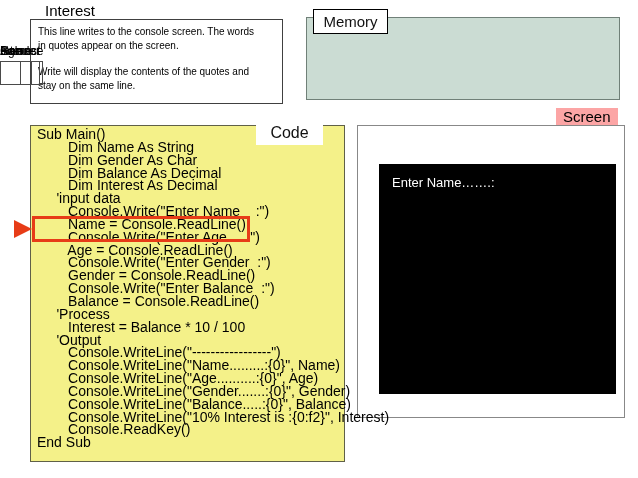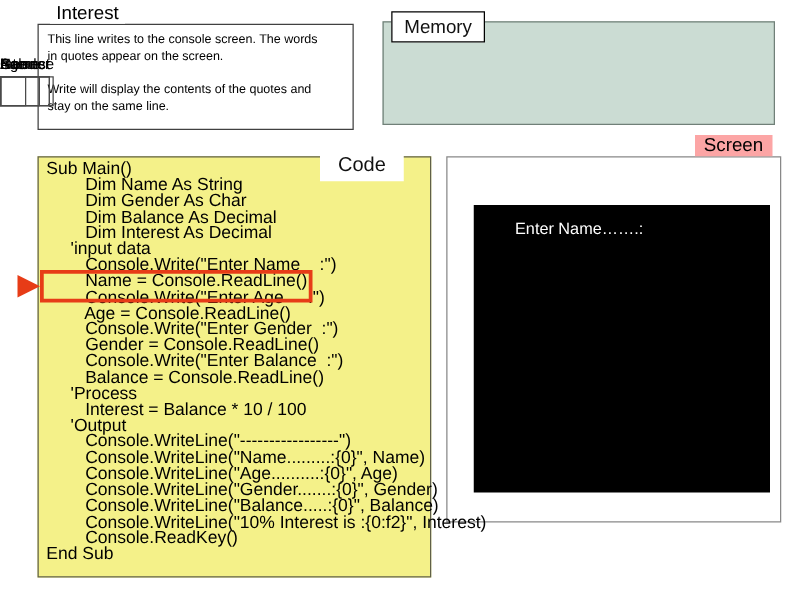--- a/index.html
+++ b/index.html
@@ -58,21 +58,21 @@
     border-left:18px solid var(--highlight-red);z-index:4;}
 
   
   .screen-panel{position:absolute;left:357px;top:125px;width:268px;height:293px;
     border:1px solid #888;background:#fff;}
   .screen-title{position:absolute;left:556px;top:108px;background:#fca5a5;
     padding:0 7px;font-size:15px;color:#000;z-index:3;}
   .console-display{position:absolute;left:21px;top:38px;width:237px;height:230px;
     background:var(--console-bg);}
   .console-output-text{padding:11px 0 0 13px;font-size:13px;
-    color:var(--console-text);margin-left:20px;}
+    color:var(--console-text);}
 </style>
 </head>
 <body>
 
 <div class="slide">
 
   <div class="narrative-box"></div>
   <div class="narrative-title">Interest</div>
   <div class="narrative-text">
     <div class="para">This line writes to the console screen. The words

